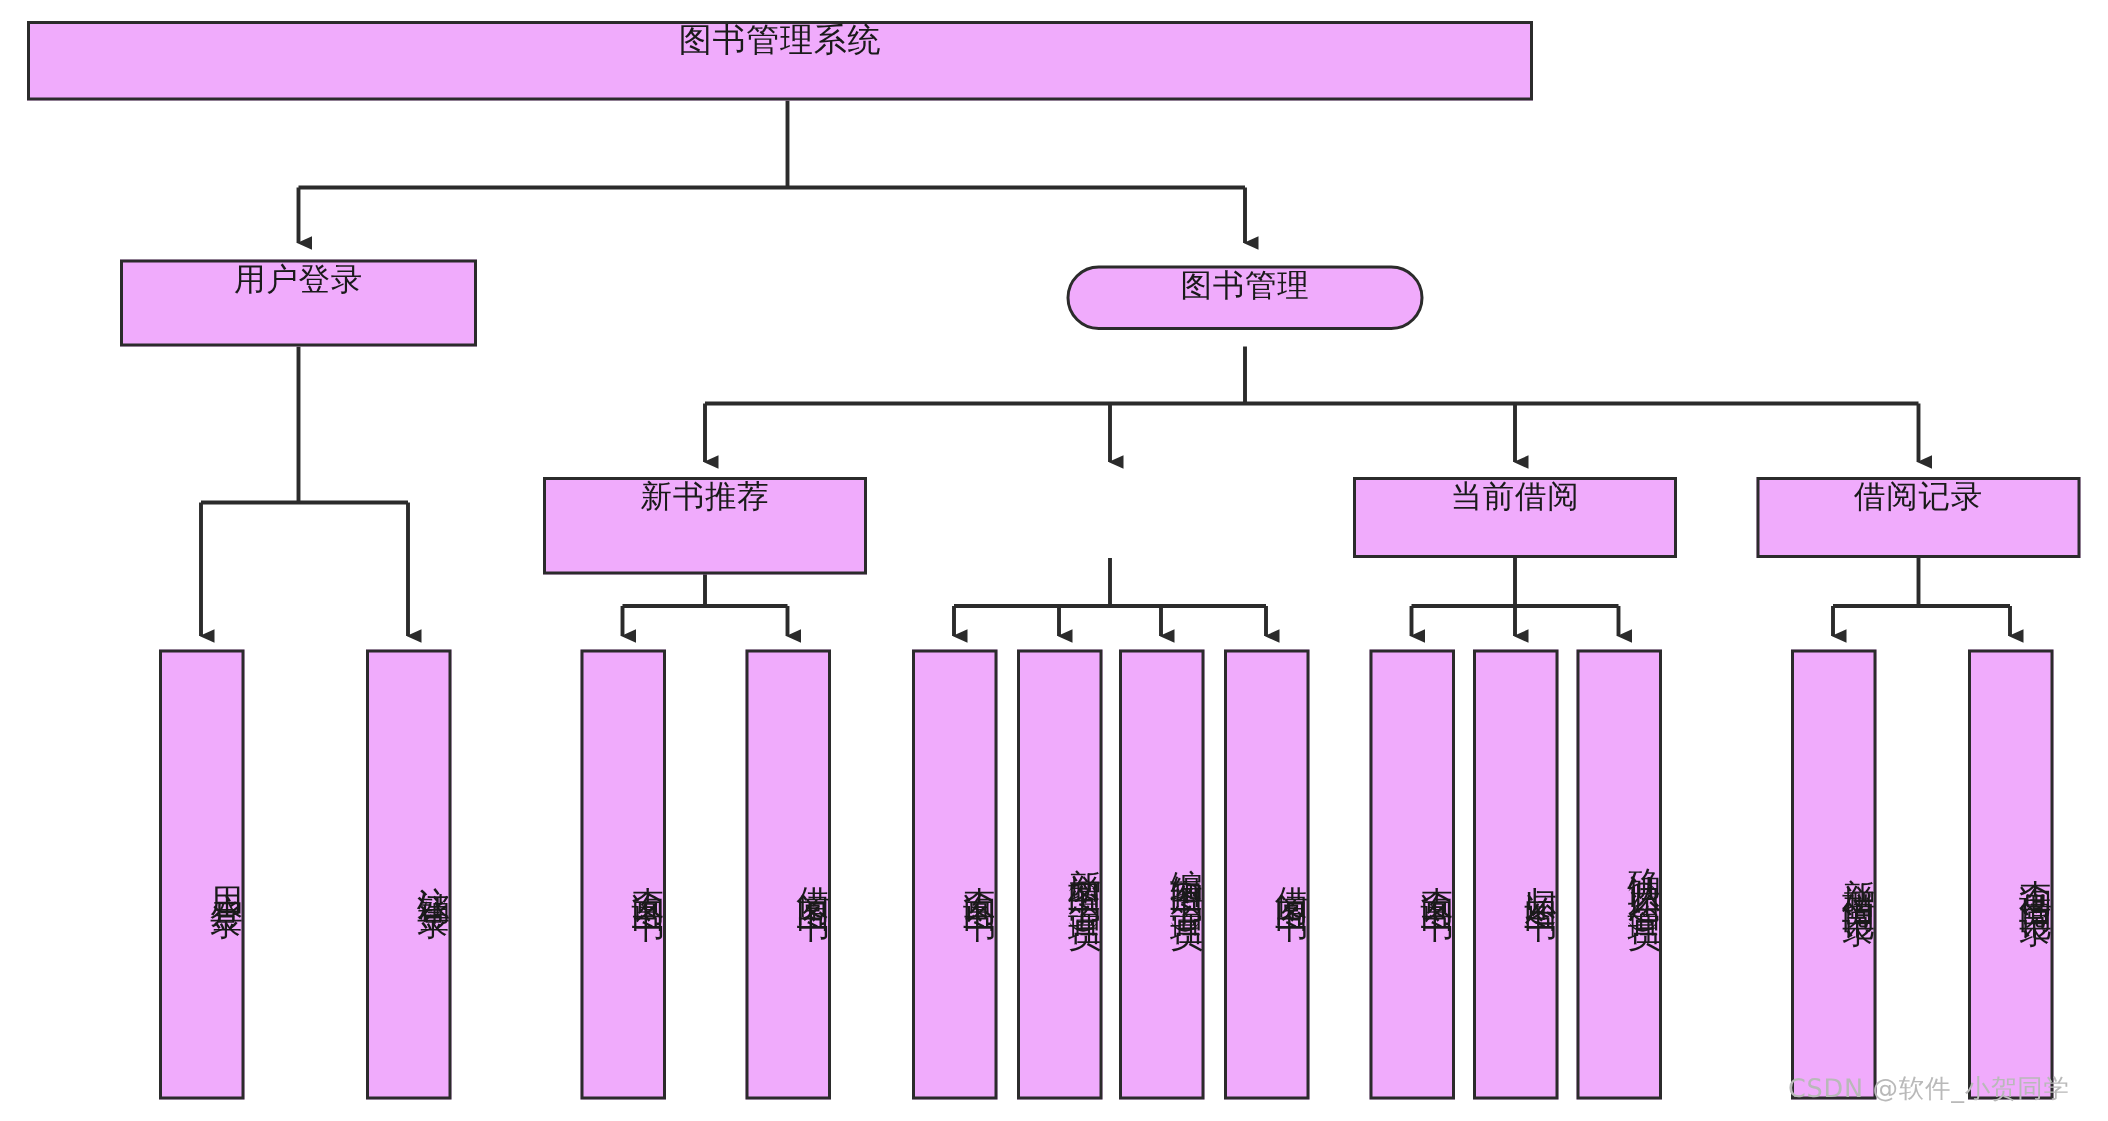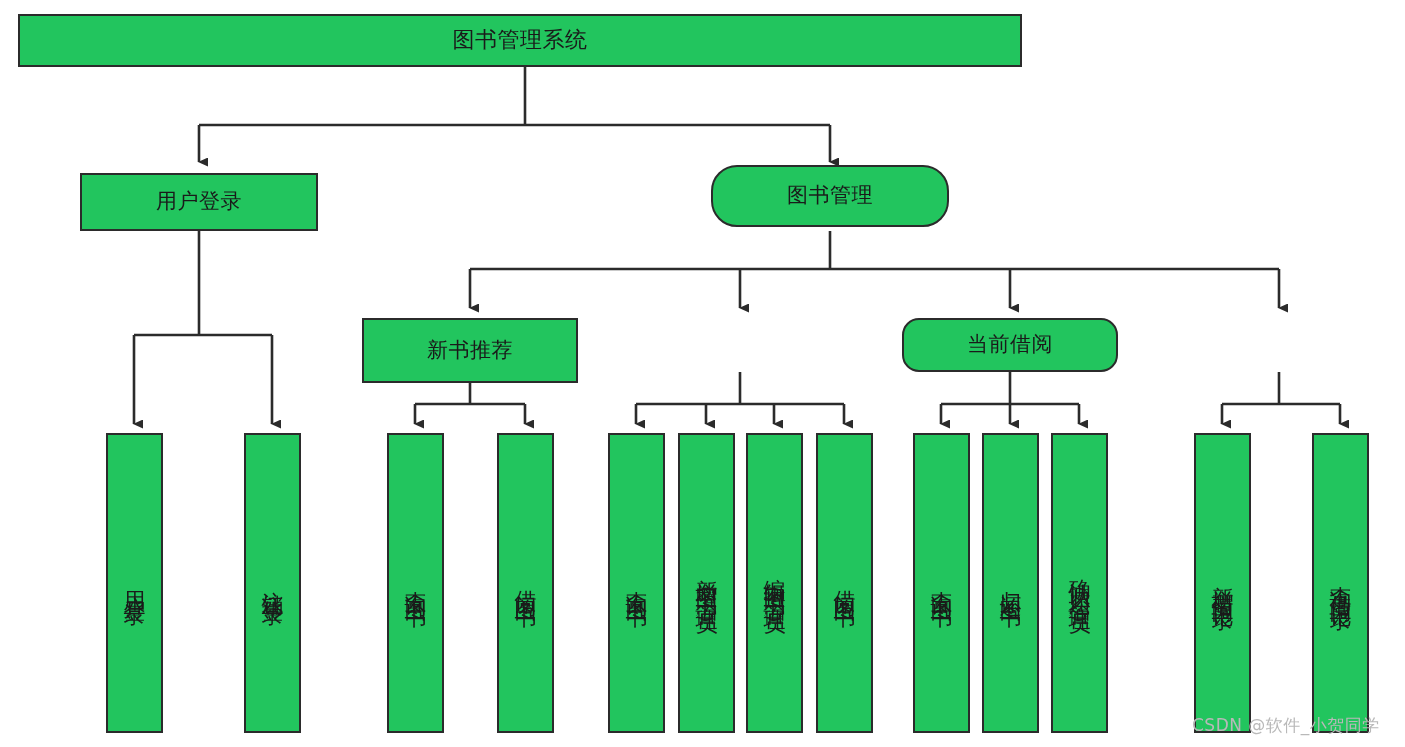--- a/index.html
+++ b/index.html
@@ -21,23 +21,23 @@
     position: absolute;
     left: 0;
     top: 0;
     width: 1405px;
     height: 747px;
   }
   .node {
     position: absolute;
     box-sizing: border-box;
     border: 2px solid #2b2b2b;
-    background: #22c55e;
+    background: #f0abfc;
     display: flex;
-    align-items: center;
+    align-items: flex-start;
     justify-content: center;
     color: #1a1a1a;
   }
   .node.horiz {
     font-size: 21px;
     letter-spacing: 0.5px;
     line-height: 1.1;
   }
   .node.root {
     font-size: 22px;
@@ -123,29 +123,32 @@
     </g>
   </svg>
 
   <div class="node horiz root" style="left:18px; top:14px; width:1004px; height:53px;">
     <span>图书管理系统</span>
   </div>
 
   <div class="node horiz" style="left:80px; top:173px; width:238px; height:58px;">
     <span>用户登录</span>
   </div>
-  <div class="node horiz" style="left:711px; top:165px; width:238px; height:62px;border-radius:26px;">
+  <div class="node horiz" style="left:711px; top:177px; width:238px; height:43px;border-radius:26px;">
     <span>图书管理</span>
   </div>
 
   <div class="node horiz" style="left:362px; top:318px; width:216px; height:65px;">
     <span>新书推荐</span>
   </div>
-  <div class="node horiz" style="left:902px; top:318px; width:216px; height:54px;border-radius:17px;">
+  <div class="node horiz" style="left:902px; top:318px; width:216px; height:54px;">
     <span>当前借阅</span>
+  </div>
+  <div class="node horiz" style="left:1171px; top:318px; width:216px; height:54px;">
+    <span>借阅记录</span>
   </div>
 
   <div class="node vert" style="left:106px; top:433px; width:57px; height:300px;">
     <span class="vtext">用户登录</span>
   </div>
   <div class="node vert" style="left:244px; top:433px; width:57px; height:300px;">
     <span class="vtext">注销登录</span>
   </div>
 
   <div class="node vert" style="left:387px; top:433px; width:57px; height:300px;">

